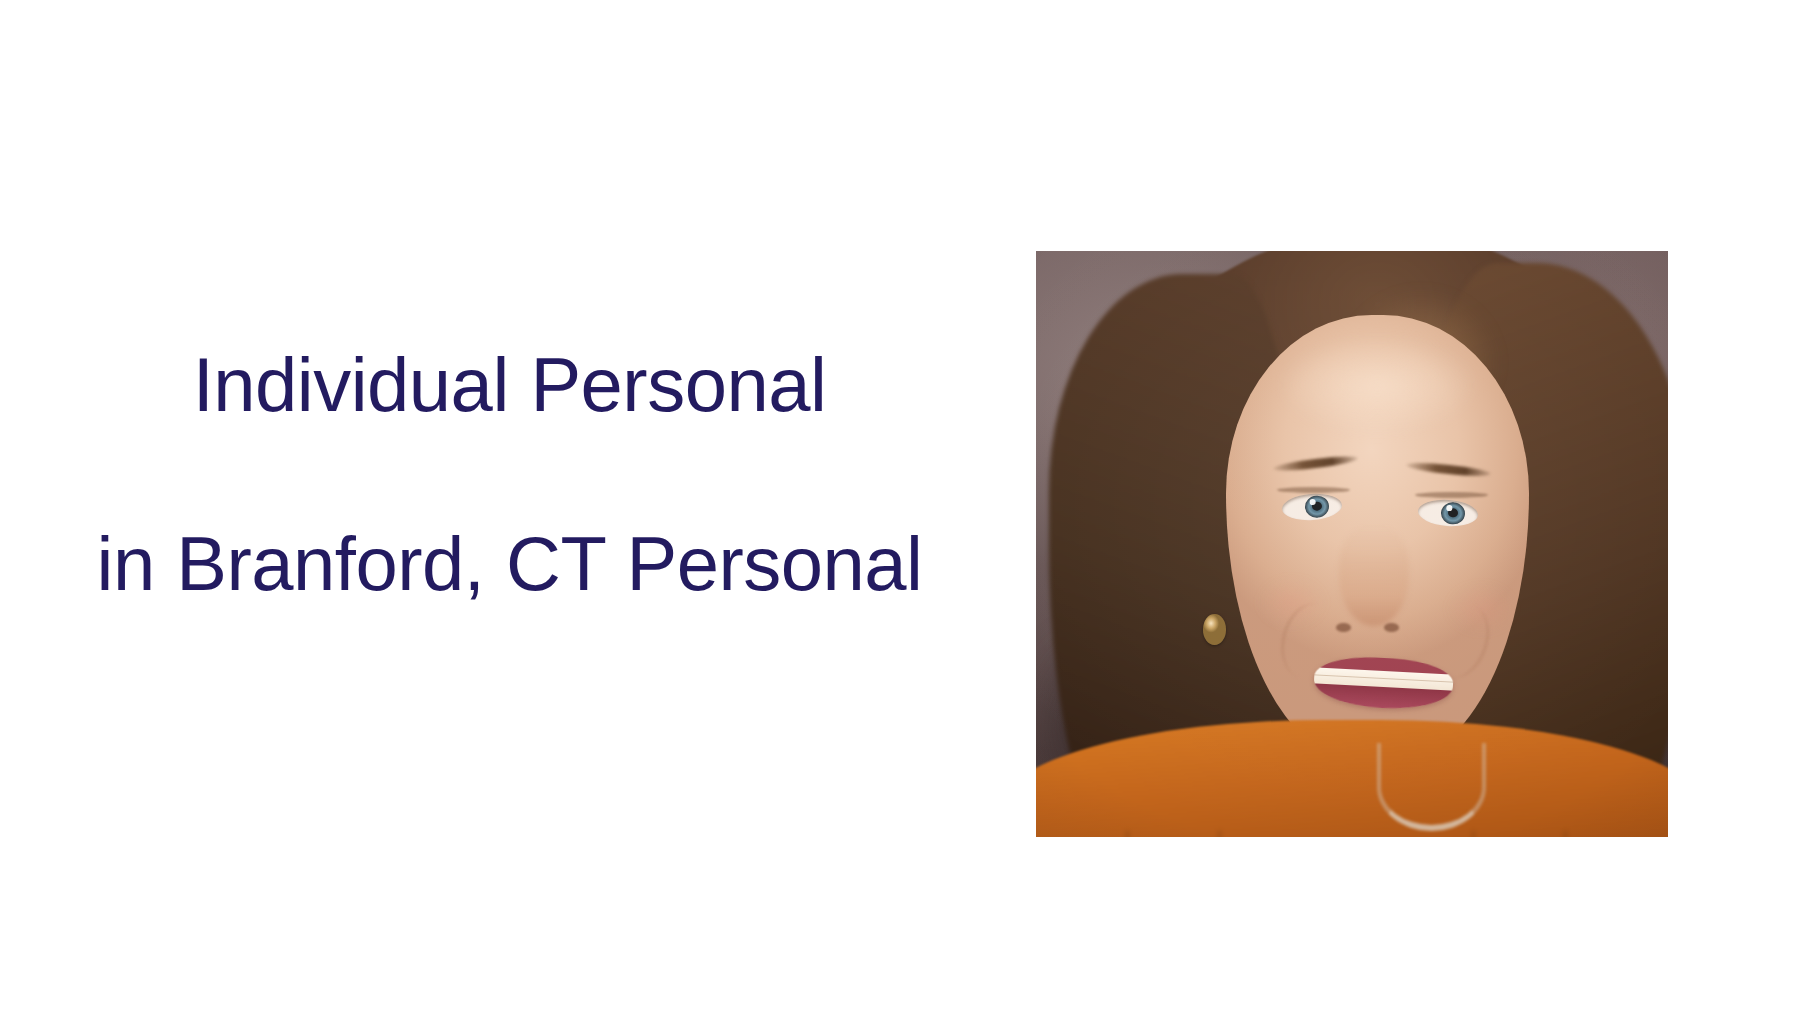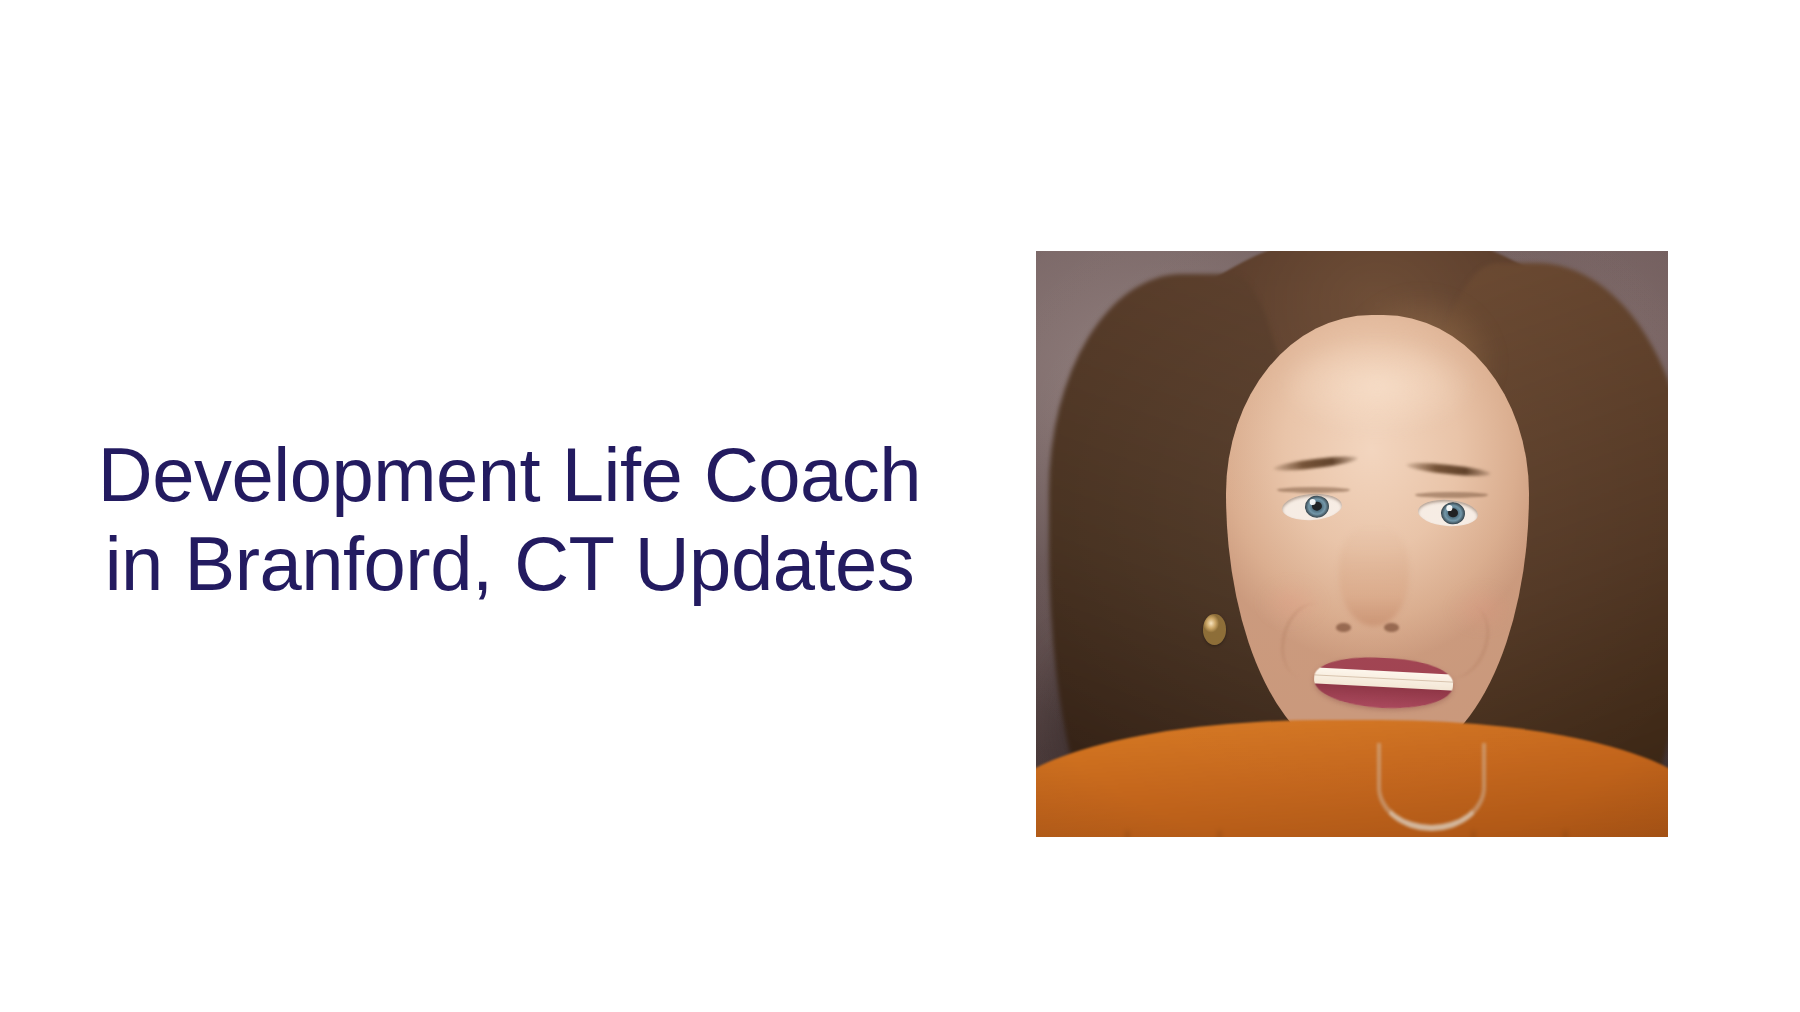--- a/index.html
+++ b/index.html
@@ -337,23 +337,23 @@
     pointer-events: none;
   }
 </style>
 </head>
 <body>
 
 <div class="slide" style="--slide-bg: #ffffff;">
 
   <div class="title-block">
     <h1 class="title-text" style="color: rgb(35, 27, 96);">
+      <span>Individual Personal</span><br>
       <br>
-      <span>Development Life Coach</span><br>
-      <span>in Branford, CT Updates</span><br>
+      <span>in Branford, CT Personal</span><br>
     </h1>
   </div>
 
   <figure class="photo-frame">
     <div class="photo-canvas">
 
       <div class="backdrop"></div>
       <div class="backdrop-blur"></div>
 
       <div class="hair-back"></div>

